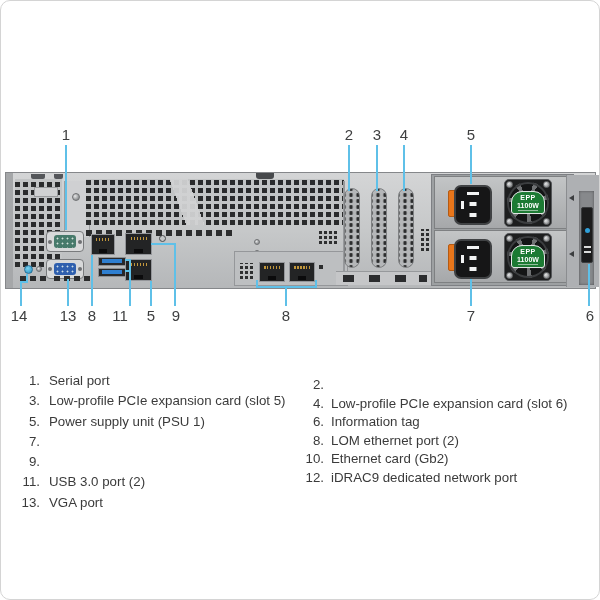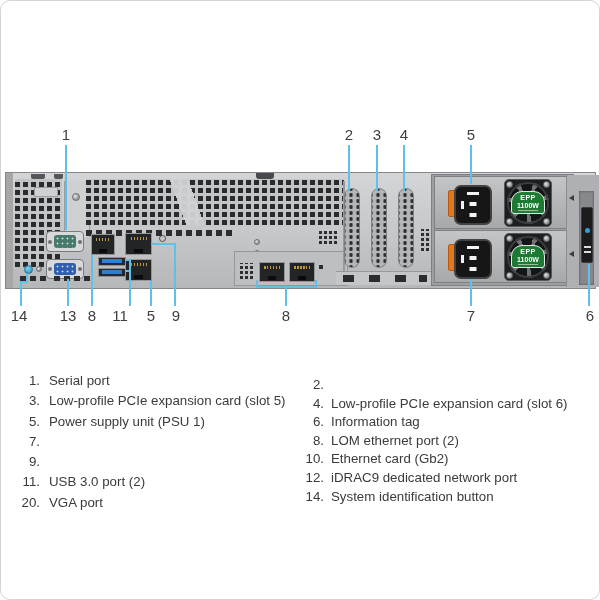--- a/index.html
+++ b/index.html
@@ -254,21 +254,21 @@
         <span class="lnum">7.</span>
       </div>
       <div class="legend-row">
         <span class="lnum">9.</span>
       </div>
       <div class="legend-row">
         <span class="lnum">11.</span>
         <span class="ltext">USB 3.0 port (2)</span>
       </div>
       <div class="legend-row">
-        <span class="lnum">20.</span>
+        <span class="lnum">13.</span>
         <span class="ltext">VGA port</span>
       </div>
     </div>
   <div class="legend legend-right">
       <div class="legend-row">
         <span class="lnum">2.</span>
       </div>
       <div class="legend-row">
         <span class="lnum">4.</span>
         <span class="ltext">Low-profile PCIe expansion card (slot 6)</span>
@@ -282,18 +282,14 @@
         <span class="ltext">LOM ethernet port (2)</span>
       </div>
       <div class="legend-row">
         <span class="lnum">10.</span>
         <span class="ltext">Ethernet card (Gb2)</span>
       </div>
       <div class="legend-row">
         <span class="lnum">12.</span>
         <span class="ltext">iDRAC9 dedicated network port</span>
       </div>
-      <div class="legend-row">
-        <span class="lnum">14.</span>
-        <span class="ltext">System identification button</span>
-      </div>
     </div>
 </div>
 
 </body></html>

